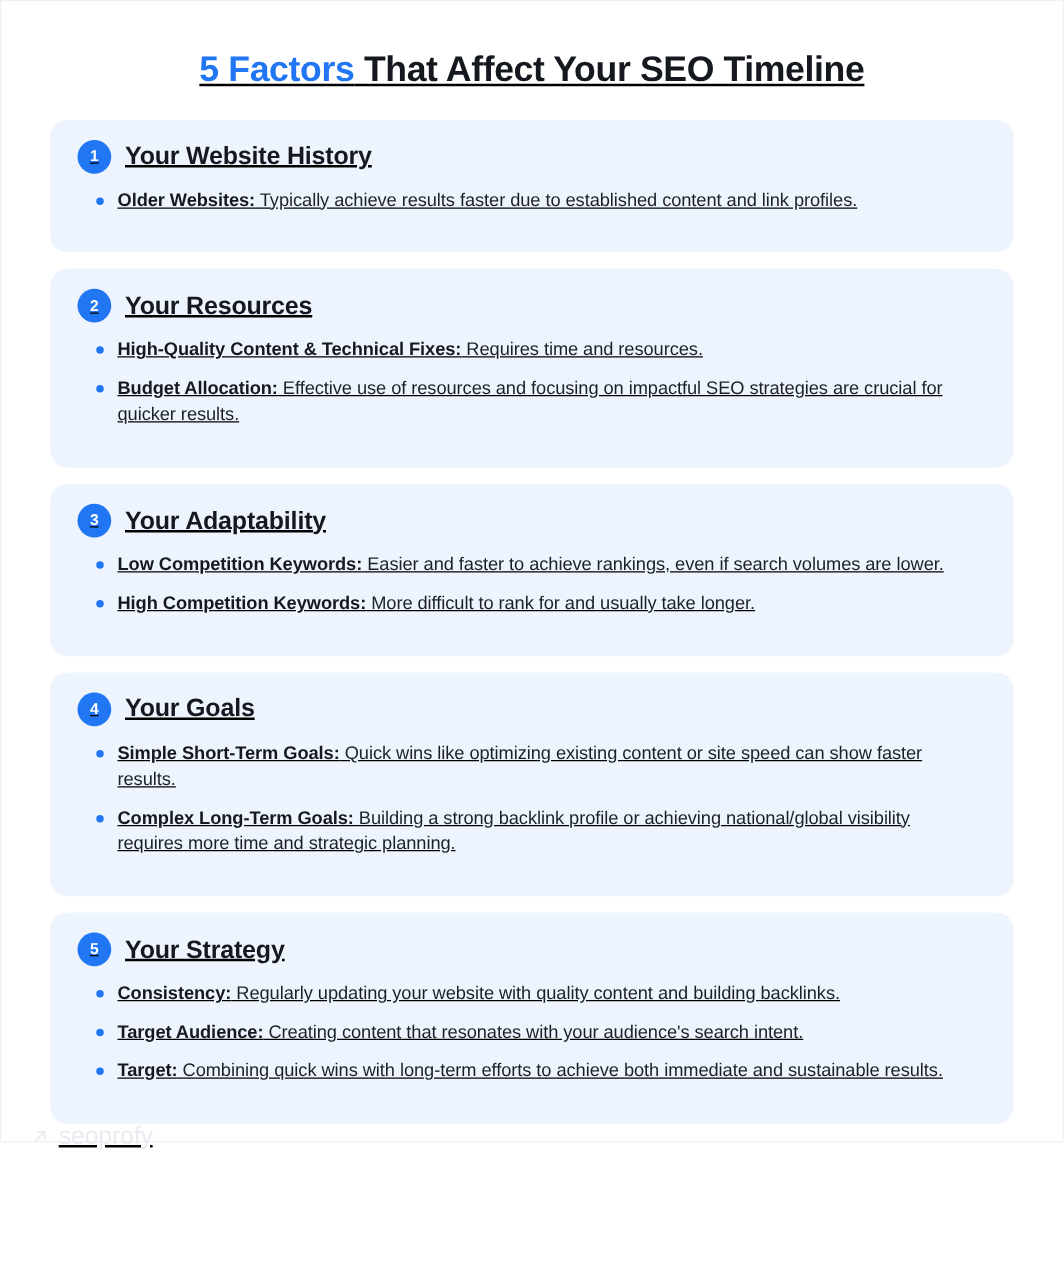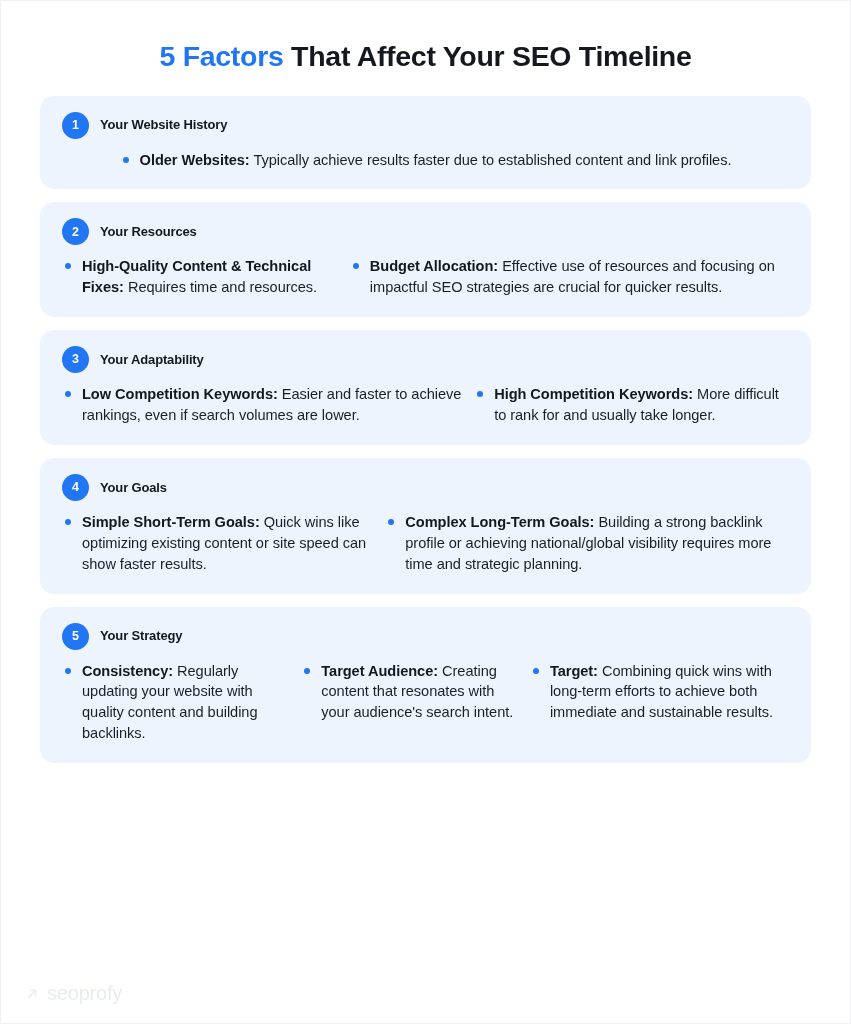--- a/index.html
+++ b/index.html
@@ -11,26 +11,27 @@
     width: 851px;
     height: 1024px;
     font-family: "Liberation Sans", sans-serif;
     -webkit-font-smoothing: antialiased;
     overflow: hidden;
   }
 
   #page {
     position: relative;
     width: 851px;
-    height: 1024px;
+    height: 914px;
     box-sizing: border-box;
     background: #ffffff;
     border: 1px solid #f0f0f2;
     display: flex;
     flex-direction: column;
+    text-decoration: underline;
   }
 
   
   .page-title {
     margin: 0;
     padding: 38px 40px 0 40px;
     text-align: center;
     font-size: 28.5px;
     line-height: 1.25;
     font-weight: 700;
@@ -74,35 +75,34 @@
     color: #ffffff;
     font-size: 12.5px;
     font-weight: 700;
     display: flex;
     align-items: center;
     justify-content: center;
     line-height: 1;
   }
 
   .card-title {
-    font-size: 13px;
+    font-size: 20px;
     font-weight: 700;
     color: #15191f;
     letter-spacing: -0.15px;
     line-height: 1.2;
   }
 
   .bullets {
     list-style: none;
-    margin: 0;
+    margin: 12px;
     padding: 0;
     display: flex;
-    flex-direction: row;
+    flex-direction: column;
     gap: 10px;
-    justify-content: center;
   }
 
   .bullet {
     position: relative;
     padding-left: 20px;
     font-size: 14.6px;
     line-height: 1.43;
     color: #1b2028;
     letter-spacing: -0.05px;
   }

